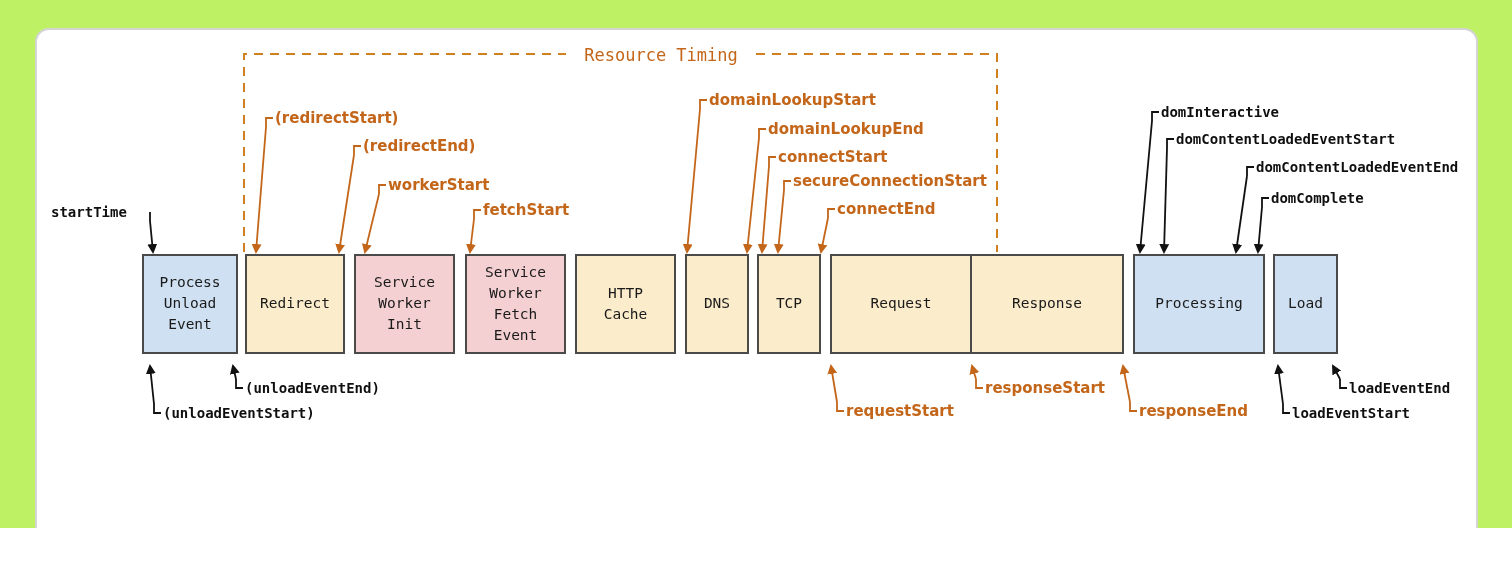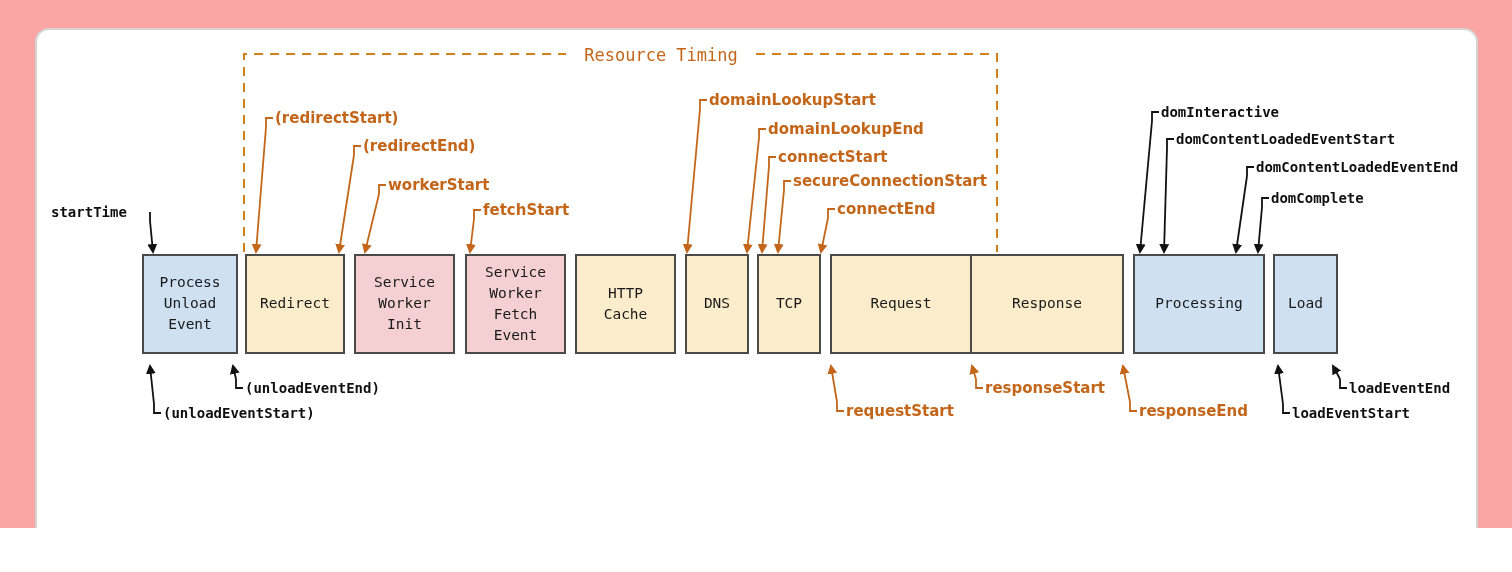--- a/index.html
+++ b/index.html
@@ -5,21 +5,21 @@
   html, body {
     margin: 0;
     padding: 0;
     background: #ffffff;
     font-family: "DejaVu Sans", sans-serif;
   }
   #page {
     position: relative;
     width: 1512px;
     height: 528px;
-    background: #fca5a5;
+    background: #bef264;
     overflow: hidden;
     text-decoration: underline;
   }
   #card {
     position: absolute;
     left: 35px;
     top: 28px;
     width: 1443px;
     height: 516px;
     border: 2px solid #d4d4d4;

